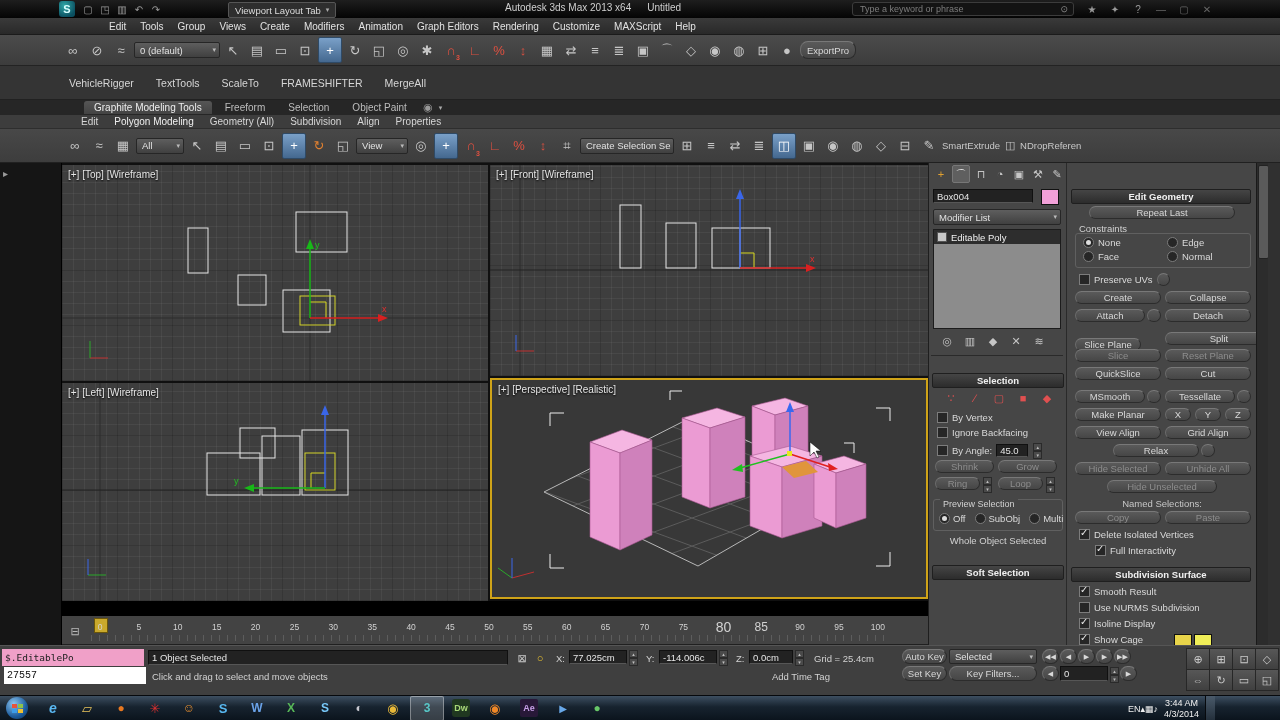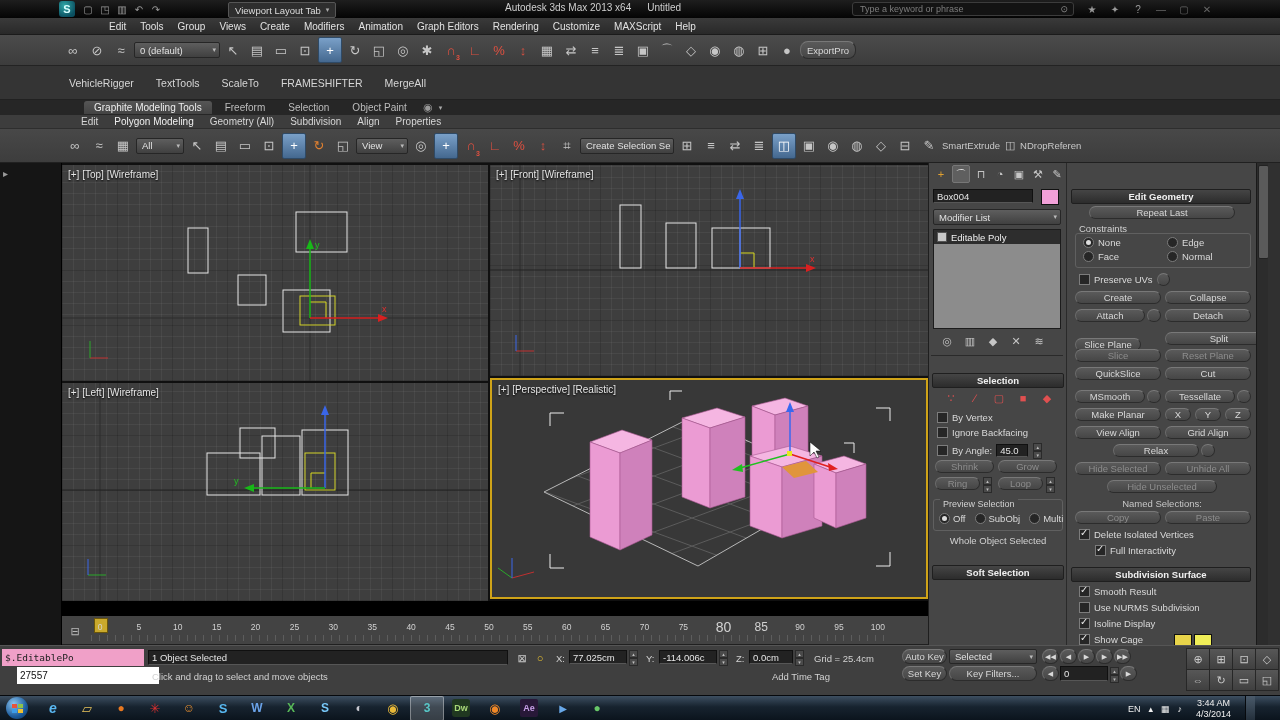--- a/index.html
+++ b/index.html
@@ -556,21 +556,21 @@
       <span class="lbl" style="font-size:12px;width:18px;text-align:center">85</span>
       <span class="lbl" style="font-size:8.5px;width:18px;text-align:center">90</span>
       <span class="lbl" style="font-size:8.5px;width:18px;text-align:center">95</span>
       <span class="lbl" style="font-size:8.5px;width:18px;text-align:center">100</span>
     </div>
     <div class="abs" style="left:29px;top:19px;width:796px;height:6px;background:repeating-linear-gradient(90deg,#5d5d5d 0 1px,transparent 1px 8px)"></div>
   </div>
 
   <div class="abs" style="left:0;top:645px;width:1280px;height:50px;background:#3f3f3f;border-top:1px solid #555;box-sizing:border-box">
     <div class="abs" style="left:2px;top:3px;width:142px;height:17px;background:#f0a0c8;color:#222;font-family:'DejaVu Sans Mono',monospace;font-size:9.5px;display:flex;align-items:center;padding:0 3px;box-sizing:border-box">$.EditablePo</div>
-    <div class="abs" style="left:17px;top:21px;width:142px;height:17px;background:#ffffff;color:#111;font-family:Liberation Sans, sans-serif;font-size:10px;display:flex;align-items:center;padding:0 3px;box-sizing:border-box">27557</div>
+    <div class="abs" style="left:4px;top:21px;width:142px;height:17px;background:#ffffff;color:#111;font-family:Liberation Mono, monospace;font-size:10px;display:flex;align-items:center;padding:0 3px;box-sizing:border-box">27557</div>
     <div class="field" style="position:absolute;left:148px;top:4px;width:360px;height:15px">1 Object Selected</div>
     <span class="lbl" style="position:absolute;left:152px;top:25px">Click and drag to select and move objects</span>
     <span class="ico sm" style="position:absolute;left:514px;top:4px">⊠</span>
     <span class="ico sm" style="position:absolute;left:532px;top:4px;color:#e8c030">○</span>
     <span class="lbl" style="position:absolute;left:556px;top:7px">X:</span>
     <div class="field" style="position:absolute;left:569px;top:4px;width:58px">77.025cm</div>
     <span class="spn" style="position:absolute;left:628px;top:4px"></span>
     <span class="lbl" style="position:absolute;left:646px;top:7px">Y:</span>
     <div class="field" style="position:absolute;left:659px;top:4px;width:58px">-114.006c</div>
     <span class="spn" style="position:absolute;left:718px;top:4px"></span>
@@ -668,21 +668,21 @@
       <div class="tb-app">
           <span style="background:#281838;color:#c8a0e8;border-radius:2px;font-size:9px;font-weight:bold;width:18px;height:18px">Ae</span>
         </div>
       <div class="tb-app">
           <span style="color:#68a8e8;font-size:10px">▶</span>
         </div>
       <div class="tb-app">
           <span style="color:#68c868;font-size:12px">●</span>
         </div>
     </div>
-    <div class="abs row" style="left:1128px;top:0;height:25px;gap:8px">
+    <div class="abs row" style="left:1128px;top:0;height:25px;gap:0">
       <span class="tray">EN</span>
       <span class="tray">▴</span>
       <span class="tray">▦</span>
       <span class="tray">♪</span>
       <div style="text-align:center;line-height:11px;padding:0 6px">
         <div class="tray">3:44 AM</div>
         <div class="tray">4/3/2014</div>
       </div>
       <div style="width:9px;height:25px;background:linear-gradient(#4a5a6a,#222e3a);border-left:1px solid #06090d"></div>
     </div>

